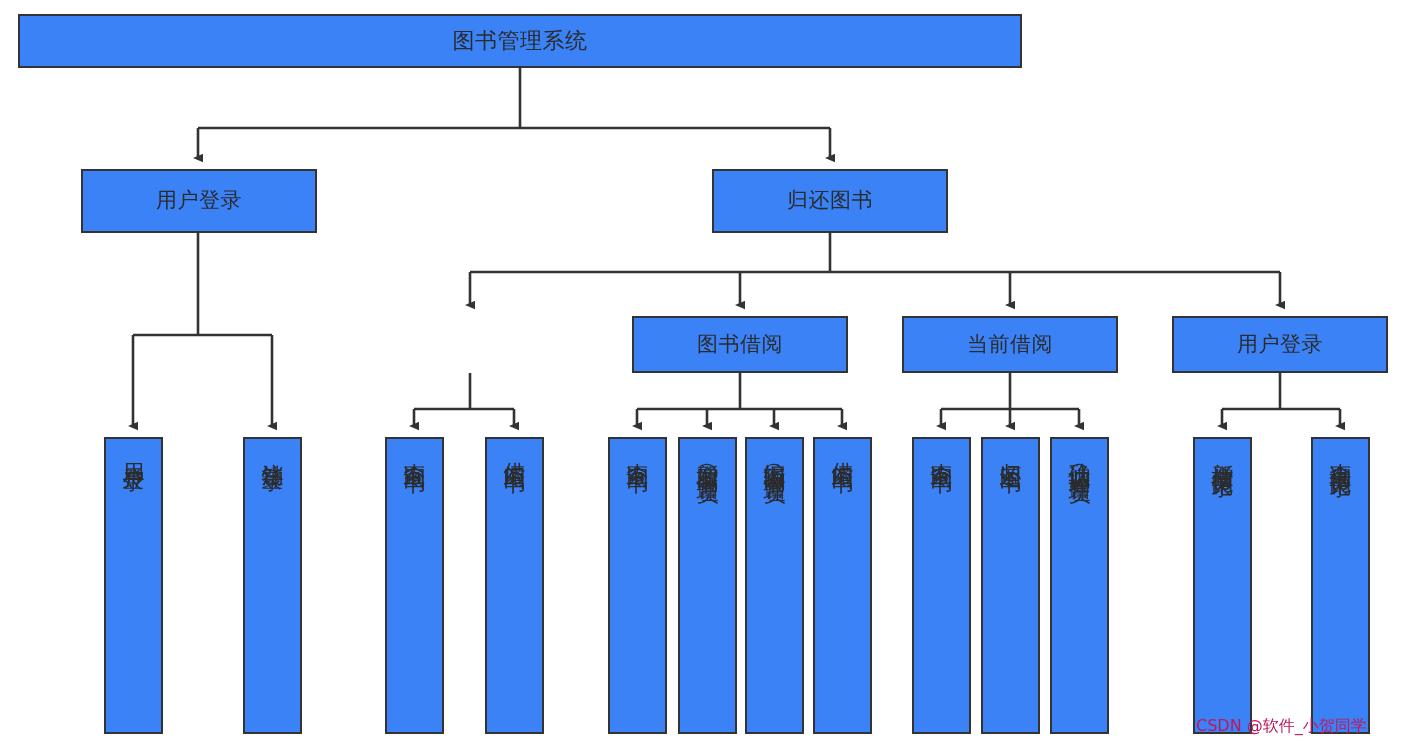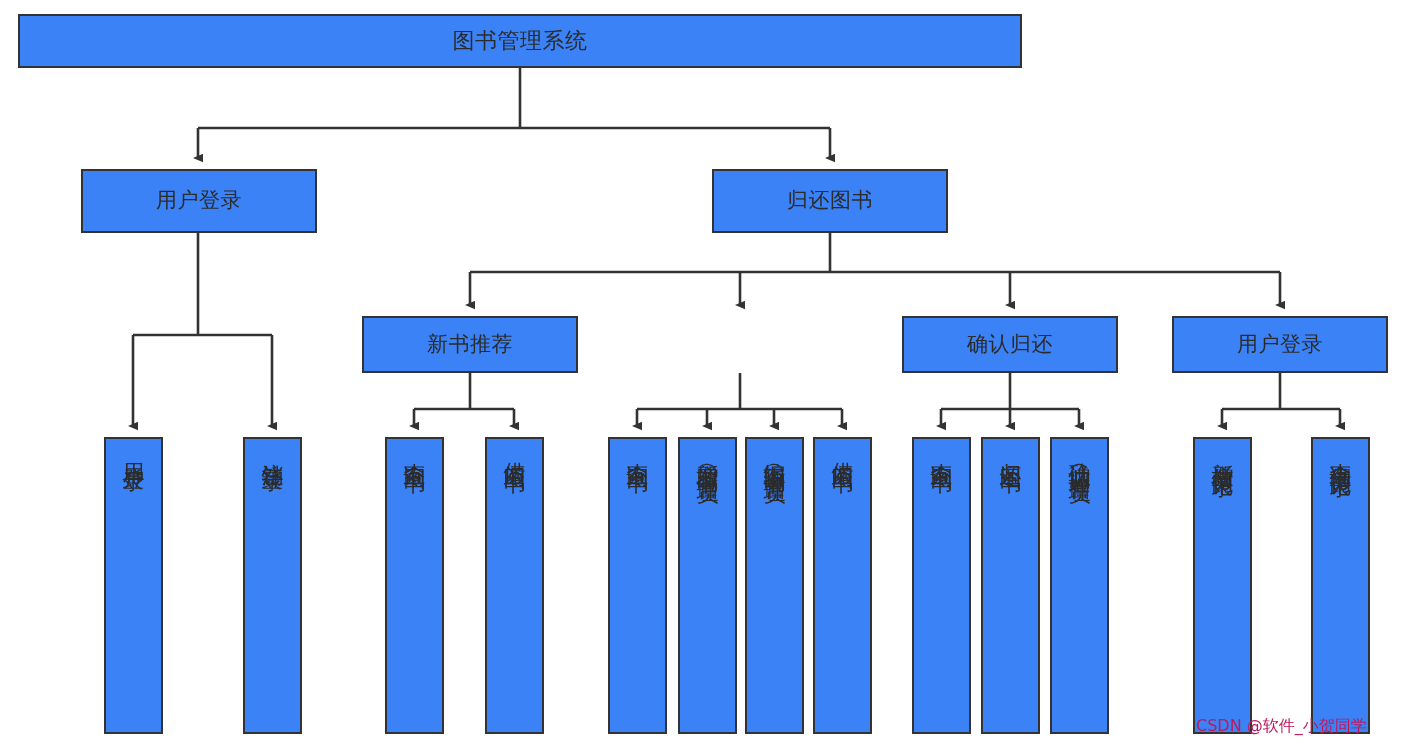--- a/index.html
+++ b/index.html
@@ -128,25 +128,25 @@
     <span class="node-label">图书管理系统</span>
   </div>
 
   <div class="node horizontal" style="left:81px; top:169px; width:236px; height:64px;">
     <span class="node-label">用户登录</span>
   </div>
   <div class="node horizontal" style="left:712px; top:169px; width:236px; height:64px;">
     <span class="node-label">归还图书</span>
   </div>
 
-  <div class="node horizontal" style="left:362px; top:316px; width:216px; height:57px;">
-    <span class="node-label">新书推荐</span>
+  <div class="node horizontal" style="left:632px; top:316px; width:216px; height:57px;">
+    <span class="node-label">图书借阅</span>
   </div>
   <div class="node horizontal" style="left:902px; top:316px; width:216px; height:57px;">
-    <span class="node-label">确认归还</span>
+    <span class="node-label">当前借阅</span>
   </div>
   <div class="node horizontal" style="left:1172px; top:316px; width:216px; height:57px;">
     <span class="node-label">用户登录</span>
   </div>
 
   <div class="node vertical" style="left:104px; top:437px; width:59px; height:297px;">
     <span class="node-label">用户登录</span>
   </div>
   <div class="node vertical" style="left:243px; top:437px; width:59px; height:297px;">
     <span class="node-label">注销登录</span>

